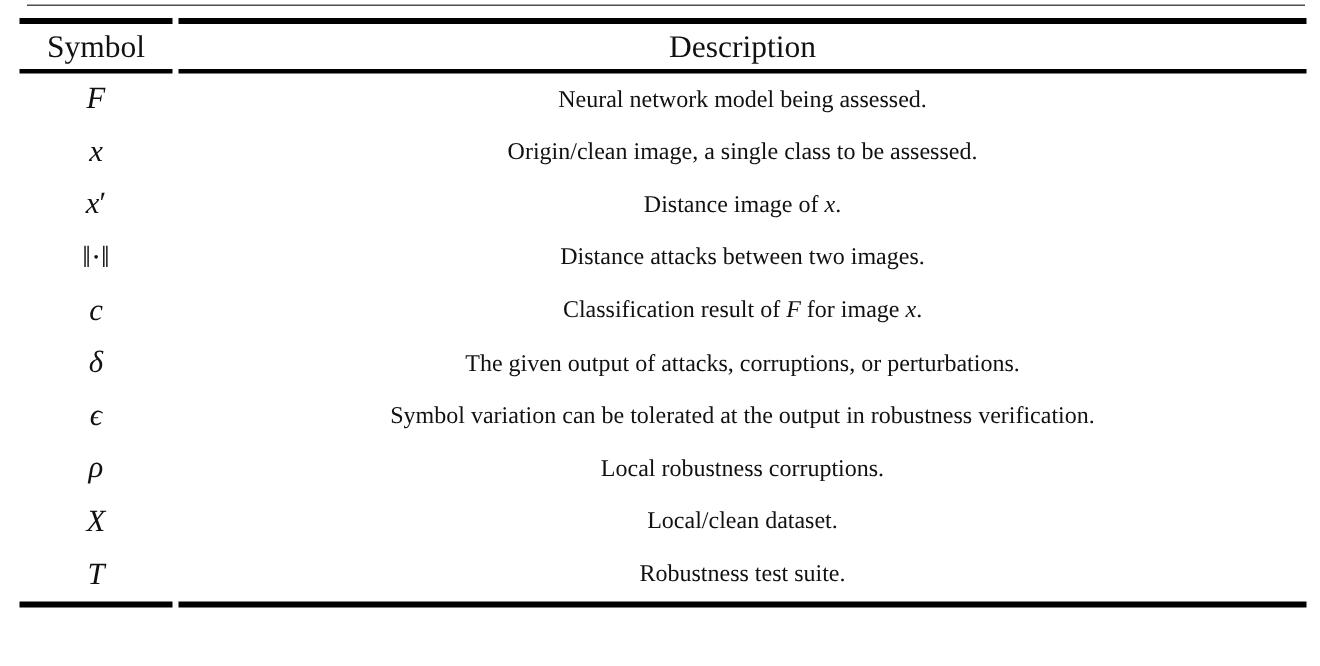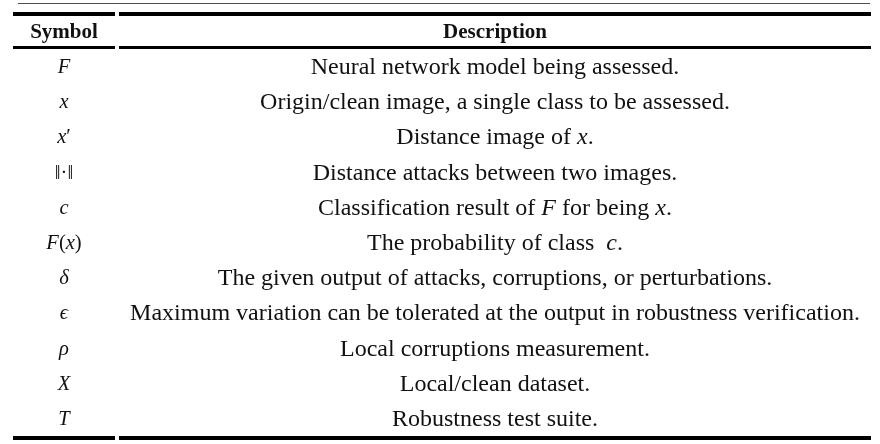--- a/index.html
+++ b/index.html
@@ -32,29 +32,29 @@
     width: 866px;
     border-collapse: separate;
     border-spacing: 4px 0;
     table-layout: fixed;
   }
   col.col-symbol { width: 102px; }
   col.col-desc   { width: 752px; }
   th {
     border-top: 4px solid #000000;
     border-bottom: 3px solid #000000;
-    font-weight: bold;
+    font-weight: normal;
     font-size: 21px;
     height: 30px;
     padding: 0;
     text-align: center;
     vertical-align: middle;
   }
   td {
-    font-size: 24px;
+    font-size: 16px;
     height: 35.2px;
     padding: 0;
     text-align: center;
     vertical-align: middle;
     white-space: nowrap;
   }
   tbody tr:last-child td {
     border-bottom: 4px solid #000000;
   }
   .it { font-style: italic; }
@@ -88,37 +88,33 @@
         <tr data-name="table-row">
           <td data-name="symbol-cell"><span class="it" data-name="math-variable">x</span><span data-name="text-segment">′</span></td>
           <td data-name="description-cell"><span data-name="text-segment">Distance image of </span><span class="it" data-name="math-variable">x</span><span data-name="text-segment">.</span></td>
         </tr>
         <tr data-name="table-row">
           <td data-name="symbol-cell"><span data-name="text-segment">‖·‖</span></td>
           <td data-name="description-cell"><span data-name="text-segment">Distance attacks between two images.</span></td>
         </tr>
         <tr data-name="table-row">
           <td data-name="symbol-cell"><span class="it" data-name="math-variable">c</span></td>
-          <td data-name="description-cell"><span data-name="text-segment">Classification result of </span><span class="it" data-name="math-variable">F</span><span data-name="text-segment"> for being </span><span class="it" data-name="math-variable">x</span><span data-name="text-segment">.</span></td>
-        </tr>
-        <tr data-name="table-row">
-          <td data-name="symbol-cell"><span class="it" data-name="math-variable">F</span><span data-name="text-segment">(</span><span class="it" data-name="math-variable">x</span><span data-name="text-segment">)</span></td>
-          <td data-name="description-cell"><span data-name="text-segment">The probability of class &nbsp;</span><span class="it" data-name="math-variable">c</span><span data-name="text-segment">.</span></td>
+          <td data-name="description-cell"><span data-name="text-segment">Classification result of </span><span class="it" data-name="math-variable">F</span><span data-name="text-segment"> for image </span><span class="it" data-name="math-variable">x</span><span data-name="text-segment">.</span></td>
         </tr>
         <tr data-name="table-row">
           <td data-name="symbol-cell"><span class="it" data-name="math-variable">δ</span></td>
           <td data-name="description-cell"><span data-name="text-segment">The given output of attacks, corruptions, or perturbations.</span></td>
         </tr>
         <tr data-name="table-row">
           <td data-name="symbol-cell"><span class="it" data-name="math-variable">ϵ</span></td>
-          <td data-name="description-cell"><span data-name="text-segment">Maximum variation can be tolerated at the output in robustness verification.</span></td>
+          <td data-name="description-cell"><span data-name="text-segment">Symbol variation can be tolerated at the output in robustness verification.</span></td>
         </tr>
         <tr data-name="table-row">
           <td data-name="symbol-cell"><span class="it" data-name="math-variable">ρ</span></td>
-          <td data-name="description-cell"><span data-name="text-segment">Local corruptions measurement.</span></td>
+          <td data-name="description-cell"><span data-name="text-segment">Local robustness corruptions.</span></td>
         </tr>
         <tr data-name="table-row">
           <td data-name="symbol-cell"><span class="it" data-name="math-variable">X</span></td>
           <td data-name="description-cell"><span data-name="text-segment">Local/clean dataset.</span></td>
         </tr>
         <tr data-name="table-row">
           <td data-name="symbol-cell"><span class="it" data-name="math-variable">T</span></td>
           <td data-name="description-cell"><span data-name="text-segment">Robustness test suite.</span></td>
         </tr>
       </tbody>

